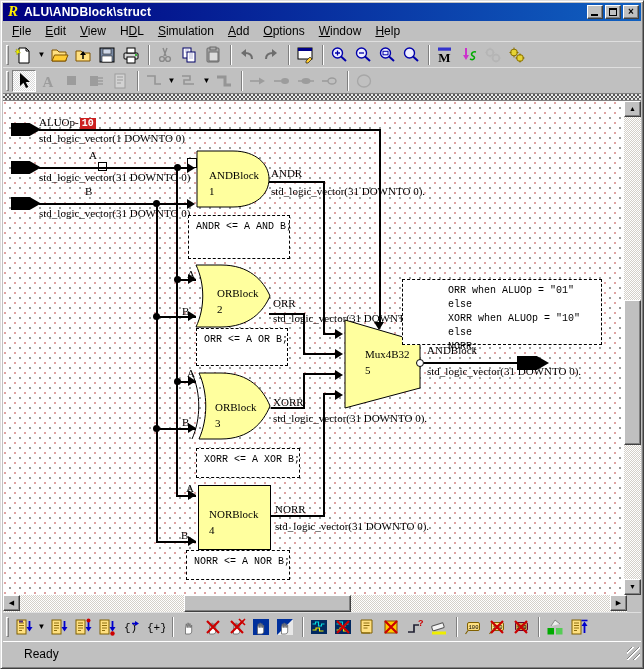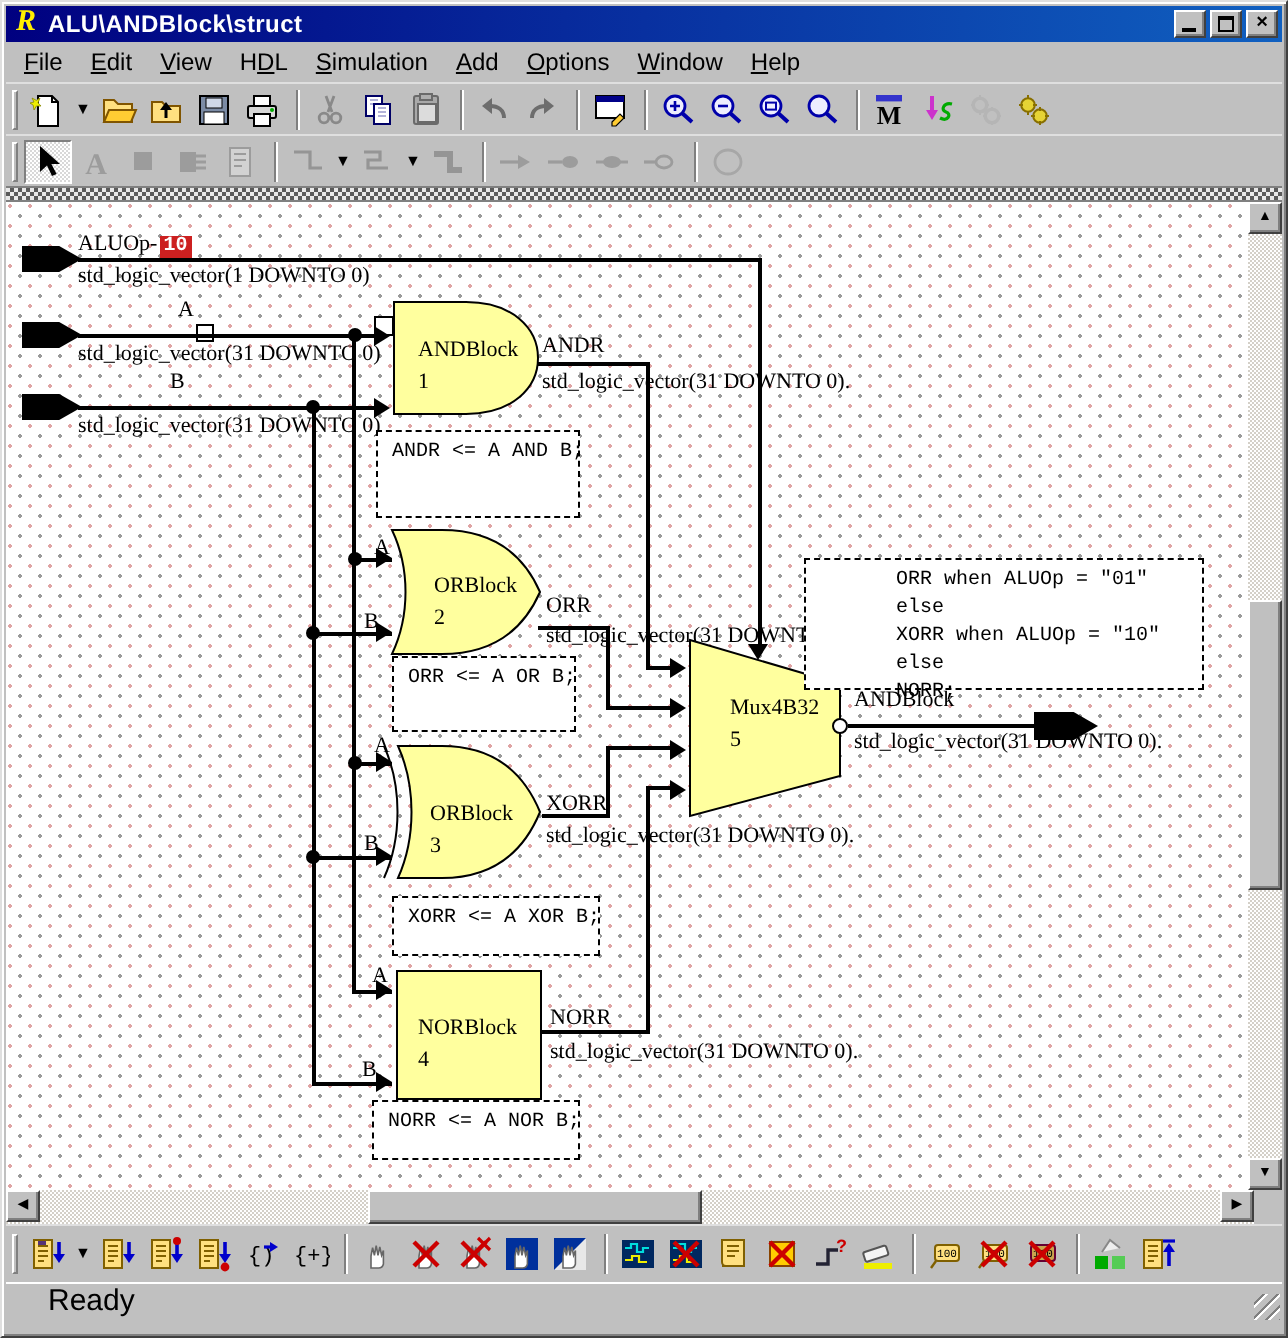--- a/index.html
+++ b/index.html
@@ -58,22 +58,22 @@
   .vtrack{flex:1;position:relative;}
   .vthumb{position:absolute;left:0;top:183px;width:17px;height:145px;background:#c0c0c0;
     border:1px solid;border-color:#fff #404040 #404040 #fff;box-shadow:inset -1px -1px 0 #808080;}
   .hscrollrow{height:17px;display:flex;background:
     repeating-conic-gradient(#fff 0% 25%,#d4d0c8 0% 50%) 0 0/2px 2px;}
   .htrack{flex:1;position:relative;}
   .hthumb{position:absolute;top:0;left:164px;width:167px;height:17px;background:#c0c0c0;
     border:1px solid;border-color:#fff #404040 #404040 #fff;box-shadow:inset -1px -1px 0 #808080;}
   .corner{width:14px;background:#c0c0c0;}
   
-  .statusbar{height:20px;border-top:1px solid #fff;display:flex;align-items:flex-start;
-    font-size:15px;padding-left:21px;position:relative;}
+  .statusbar{height:20px;border-top:1px solid #fff;display:flex;align-items:flex-end;
+    font-size:12px;padding-left:21px;position:relative;}
   .sizegrip{position:absolute;right:1px;bottom:1px;width:13px;height:13px;
     background:repeating-linear-gradient(135deg,transparent 0 3px,#808080 3px 4px,#fff 4px 5px);}
   
   .wire{position:absolute;background:#000;}
   .dot{position:absolute;width:7px;height:7px;background:#000;border-radius:50%;}
   .arr-r{position:absolute;width:0;height:0;border-top:5px solid transparent;
     border-bottom:5px solid transparent;border-left:8px solid #000;}
   .arr-d{position:absolute;width:0;height:0;border-left:5px solid transparent;
     border-right:5px solid transparent;border-top:8px solid #000;}
   .port{position:absolute;background:#000;

